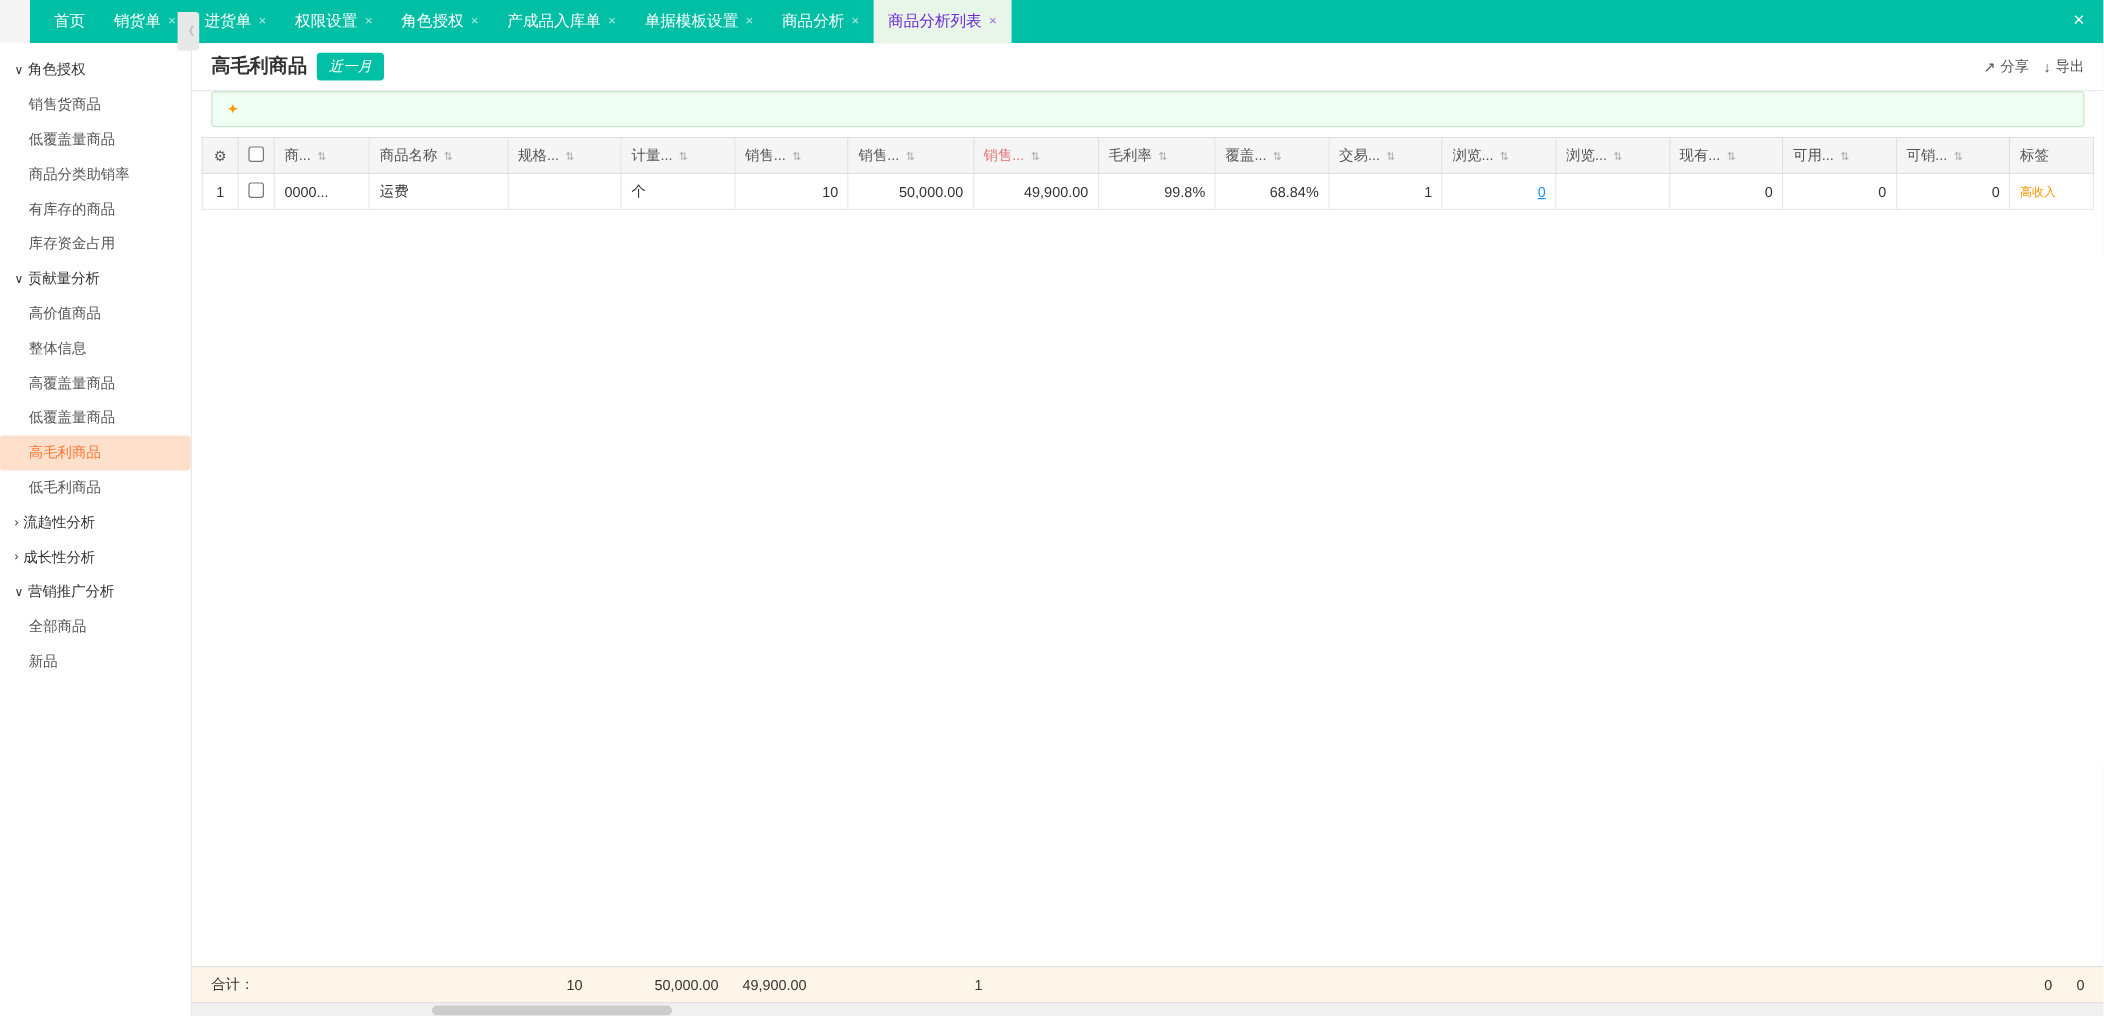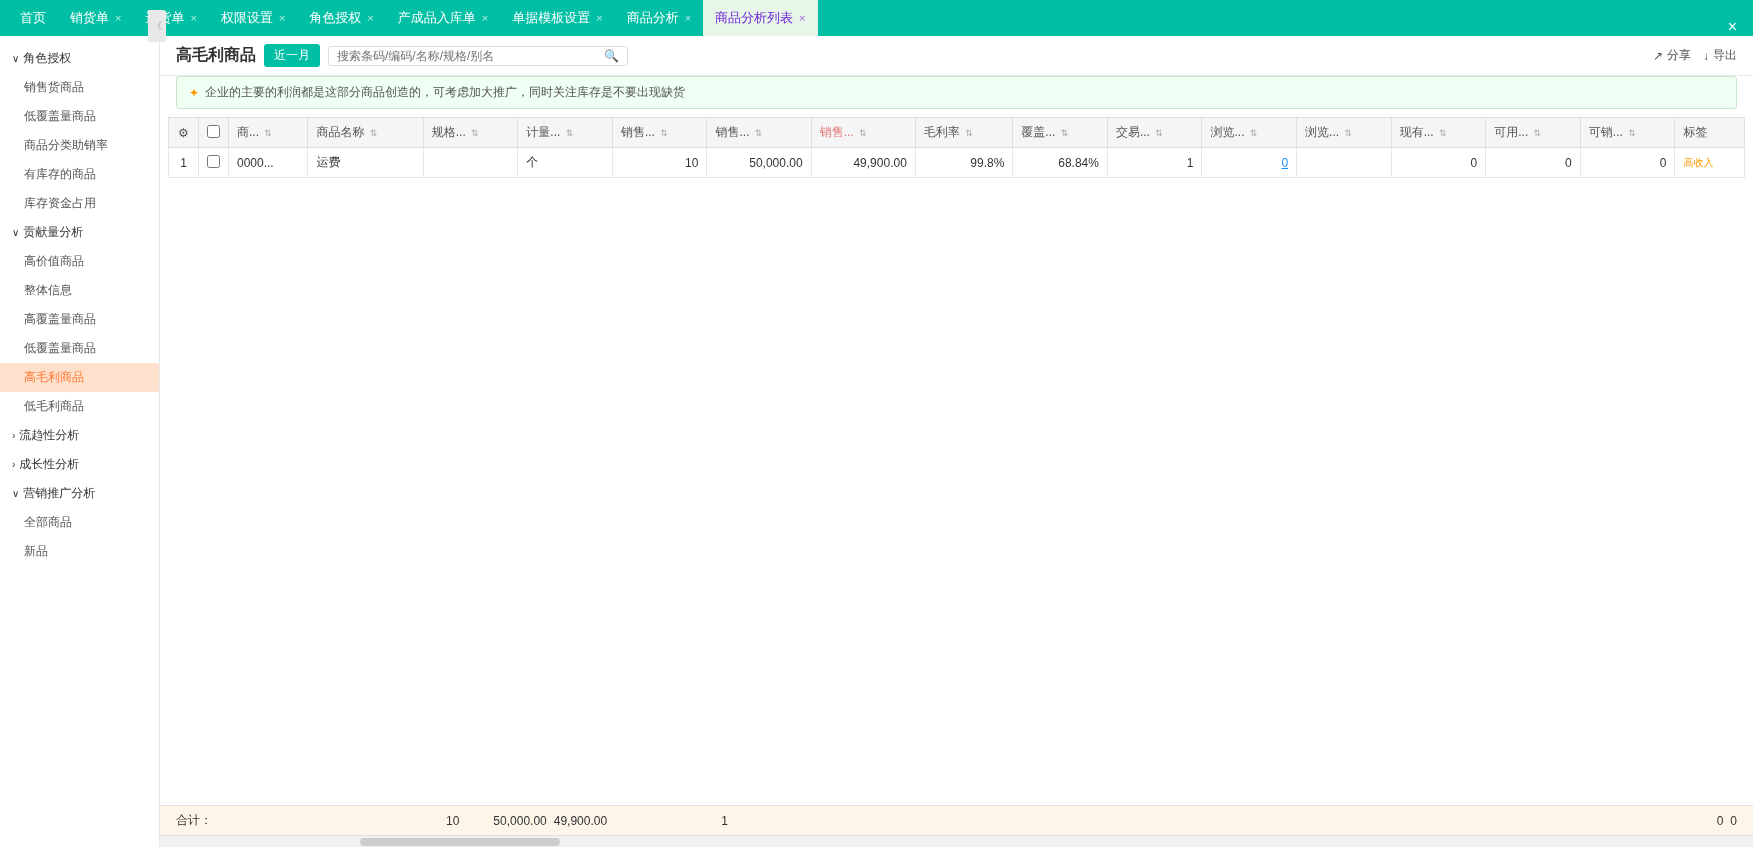--- a/index.html
+++ b/index.html
@@ -2,25 +2,26 @@
 <html><head>
   <meta charset="utf-8">
   <style>
     * { box-sizing: border-box; margin: 0; padding: 0; }
     body { font-family: "Microsoft YaHei", Arial, sans-serif; font-size: 12px; background: #f5f5f5; overflow: hidden; }
 
     
     .top-nav {
       background: #00bfa5;
       display: flex;
-      align-items: flex-end;
+      align-items: center;
       height: 36px;
       padding: 0 8px;
       color: white;
       flex-shrink: 0;
+      margin-left: 25px;
     }
     .top-nav .nav-item {
       padding: 0 12px;
       height: 36px;
       display: flex;
       align-items: center;
       cursor: pointer;
       white-space: nowrap;
       font-size: 13px;
       color: white;
@@ -125,20 +126,21 @@
       color: #333;
     }
     .btn-recent {
       background: #00bfa5;
       color: white;
       border: none;
       padding: 3px 10px;
       border-radius: 3px;
       cursor: pointer;
       font-size: 12px;
+      font-style: italic;
     }
     .search-input-wrap {
       display: flex;
       align-items: center;
       border: 1px solid #ddd;
       border-radius: 3px;
       padding: 2px 8px;
       flex: 1;
       max-width: 300px;
     }
@@ -220,21 +222,21 @@
     .num-cell { text-align: right; }
     .center-cell { text-align: center; }
 
     
     .footer-bar {
       border-top: 1px solid #e0e0e0;
       background: #fdf5e8;
       padding: 6px 16px;
       display: flex;
       align-items: center;
-      gap: 7px;
+      gap: 20px;
       font-size: 12px;
       color: #333;
       flex-shrink: 0;
     }
     .footer-bar .total-label { font-weight: 500; }
     .footer-item { display: flex; align-items: center; gap: 4px; }
 
     
     .scrollbar-row {
       height: 12px;
@@ -368,39 +370,34 @@
 
   <div class="sidebar-collapse">
     <span>《</span>
   </div>
 
   <div class="content-area">
 
     <div class="content-header">
       <span class="content-title">高毛利商品</span>
       <button class="btn-recent">近一月</button>
-      <div class="search-input-wrap">
-        <input type="text" placeholder="搜索条码/编码/名称/规格/别名" style="">
-        <span class="search-icon">🔍</span>
-      </div>
       <div class="header-actions">
         <div class="action-btn">
           <span>↗</span>
           <span>分享</span>
         </div>
         <div class="action-btn">
           <span>↓</span>
           <span>导出</span>
         </div>
       </div>
     </div>
 
     <div class="info-bar">
       <span class="info-icon">✦</span>
-      <span>企业的主要的利润都是这部分商品创造的，可考虑加大推广，同时关注库存是不要出现缺货</span>
     </div>
 
     <div class="table-container">
       <table>
         <thead>
           <tr>
             <th class="col-index">
               <span>⚙</span>
             </th>
             <th class="col-check">

